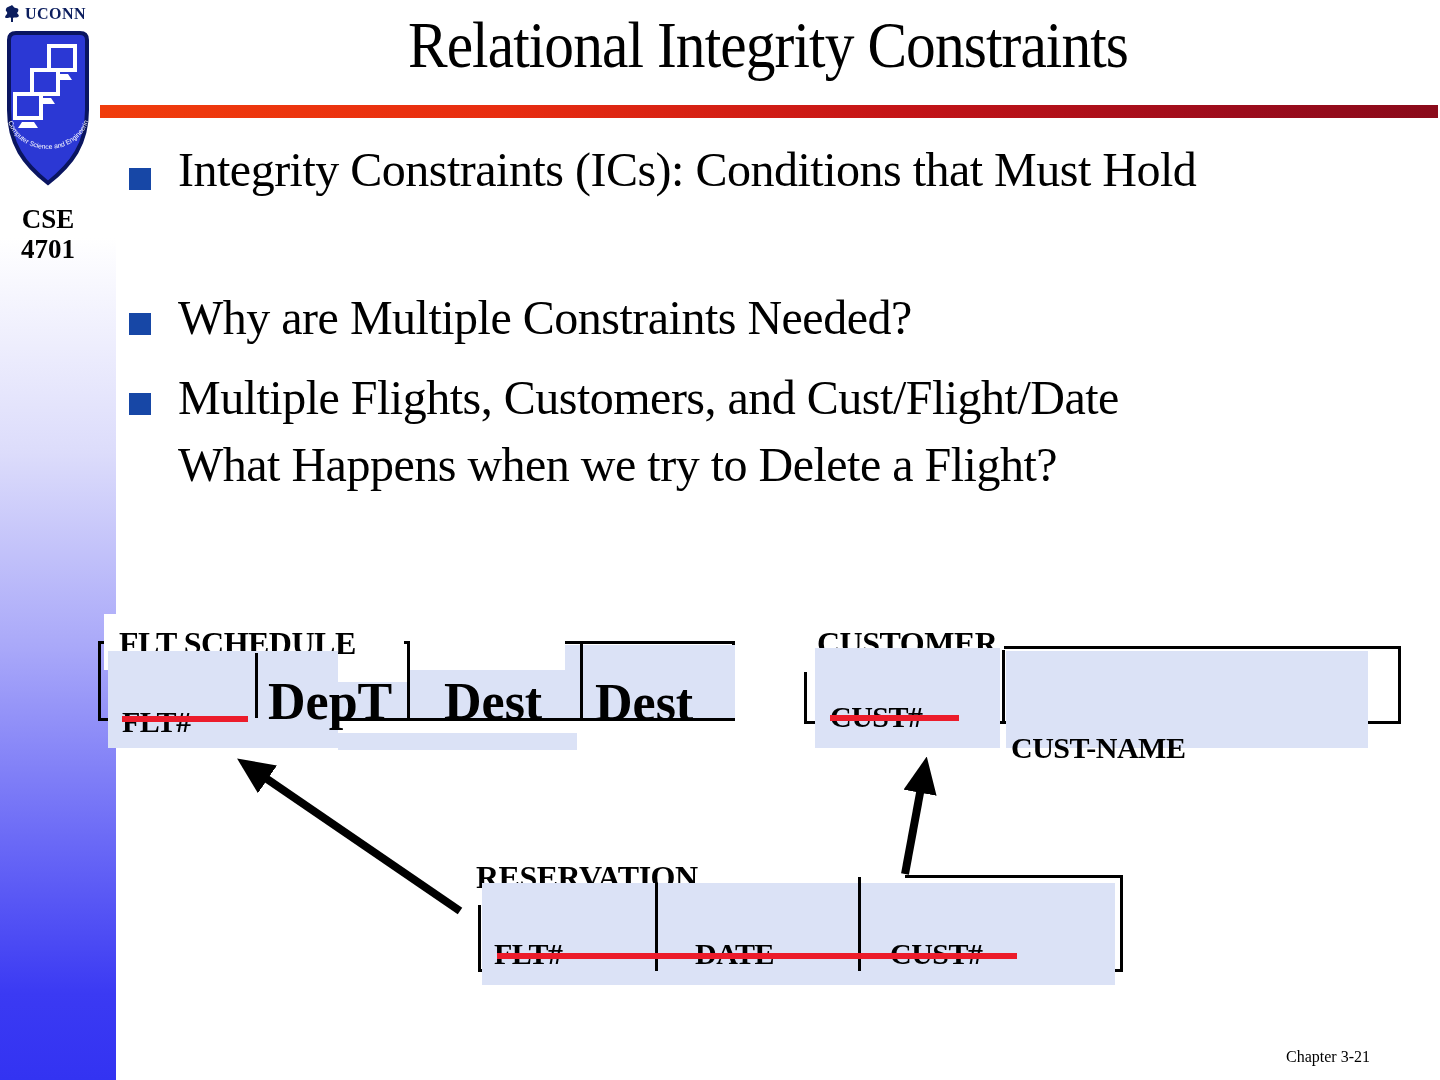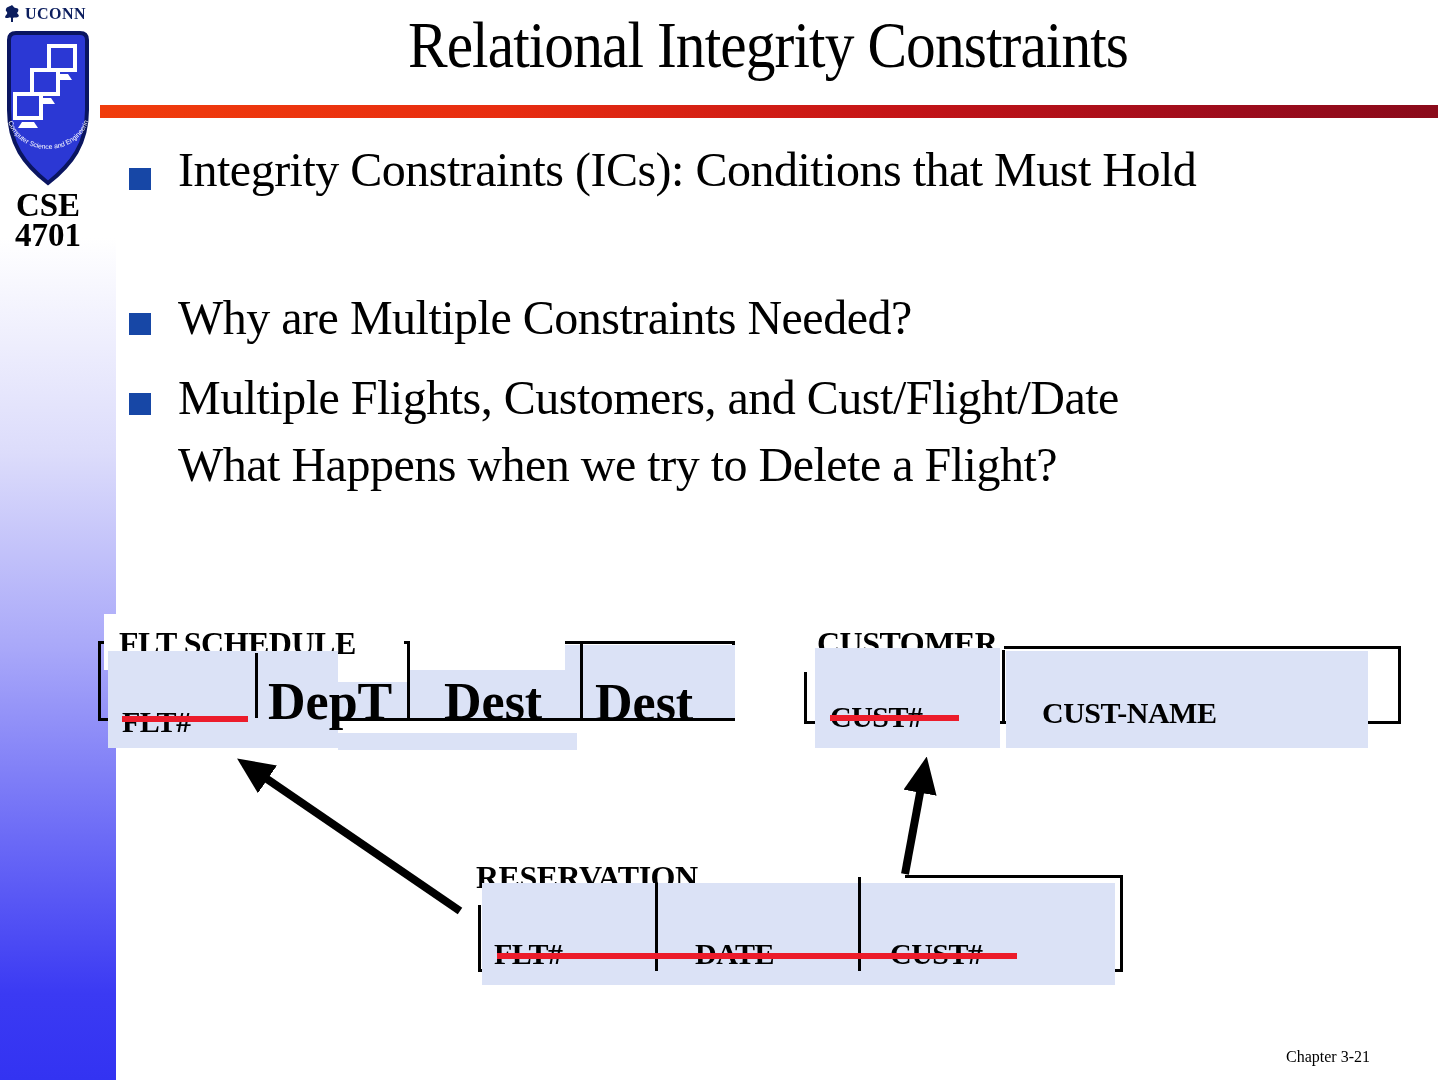--- a/index.html
+++ b/index.html
@@ -6,21 +6,21 @@
   .slide{position:relative;width:1440px;height:1080px;background:#ffffff;overflow:hidden;
          font-family:"Liberation Serif", serif;color:#000;}
   .abs{position:absolute;}
 
   
   .sidebar{left:0;top:0;width:116px;height:1080px;
     background:linear-gradient(180deg,#ffffff 0%,#ffffff 22%,#dcdcfb 42%,#a9a8f9 60%,#6a69f6 78%,#3b3af3 92%,#3333f2 100%);}
   .logo-row{left:2px;top:2px;width:94px;height:24px;display:flex;align-items:center;}
   .uconn-word{font-size:16px;font-weight:bold;color:#0c1e5e;letter-spacing:.5px;
     font-family:"Liberation Serif",serif;margin-left:3px;}
-  .course{left:0;top:190px;width:96px;text-align:center;font-weight:bold;font-size:33px;line-height:30px;color:#000;}
+  .course{left:0;top:204px;width:96px;text-align:center;font-weight:bold;font-size:27px;line-height:30px;color:#000;}
 
   
   .page-title{left:96px;top:10px;width:1344px;text-align:center;font-size:66px;line-height:1.05;
     letter-spacing:-1px;transform:scaleX(.9);transform-origin:50% 0;white-space:nowrap;}
   .rule{left:100px;top:105px;width:1338px;height:13px;
     background:linear-gradient(90deg,#f03c0c 0%,#e82d10 30%,#c41417 60%,#9c0c1c 85%,#8a0a1a 100%);}
 
   
   .bullet-sq{width:22px;height:22px;background:#1747a6;}
   .bullet-text{font-size:48px;line-height:67px;letter-spacing:-.5px;white-space:nowrap;}
@@ -119,21 +119,21 @@
   <div class="abs tbl-rect" style="left:804px;top:646px;width:591px;height:72px;"></div>
   <div class="abs whitebox" style="left:798px;top:614px;width:206px;height:58px;"></div>
   <div class="abs tbl-title" style="left:817px;top:625px;">CUSTOMER</div>
 
   <div class="abs bluebox" style="left:815px;top:648px;width:185px;height:100px;"></div>
   <div class="abs bluebox" style="left:1006px;top:651px;width:362px;height:97px;"></div>
   <div class="abs vline" style="left:1002px;top:650px;height:74px;"></div>
 
   <div class="abs attr" style="left:830px;top:700px;">CUST#</div>
   <div class="abs keyline" style="left:830px;top:715px;width:129px;"></div>
-  <div class="abs attr" style="left:1011px;top:696px;margin-left:31px;">CUST-NAME</div>
+  <div class="abs attr" style="left:1011px;top:731px;">CUST-NAME</div>
 
   <div class="abs tbl-rect" style="left:478px;top:875px;width:639px;height:91px;"></div>
   <div class="abs whitebox" style="left:474px;top:850px;width:431px;height:55px;"></div>
   <div class="abs tbl-title" style="left:476px;top:859px;">RESERVATION</div>
 
   <div class="abs bluebox" style="left:482px;top:883px;width:633px;height:102px;"></div>
   <div class="abs vline" style="left:655px;top:883px;height:88px;"></div>
   <div class="abs vline" style="left:858px;top:877px;height:94px;"></div>
 
   <div class="abs attr" style="left:494px;top:937px;">FLT#</div>

